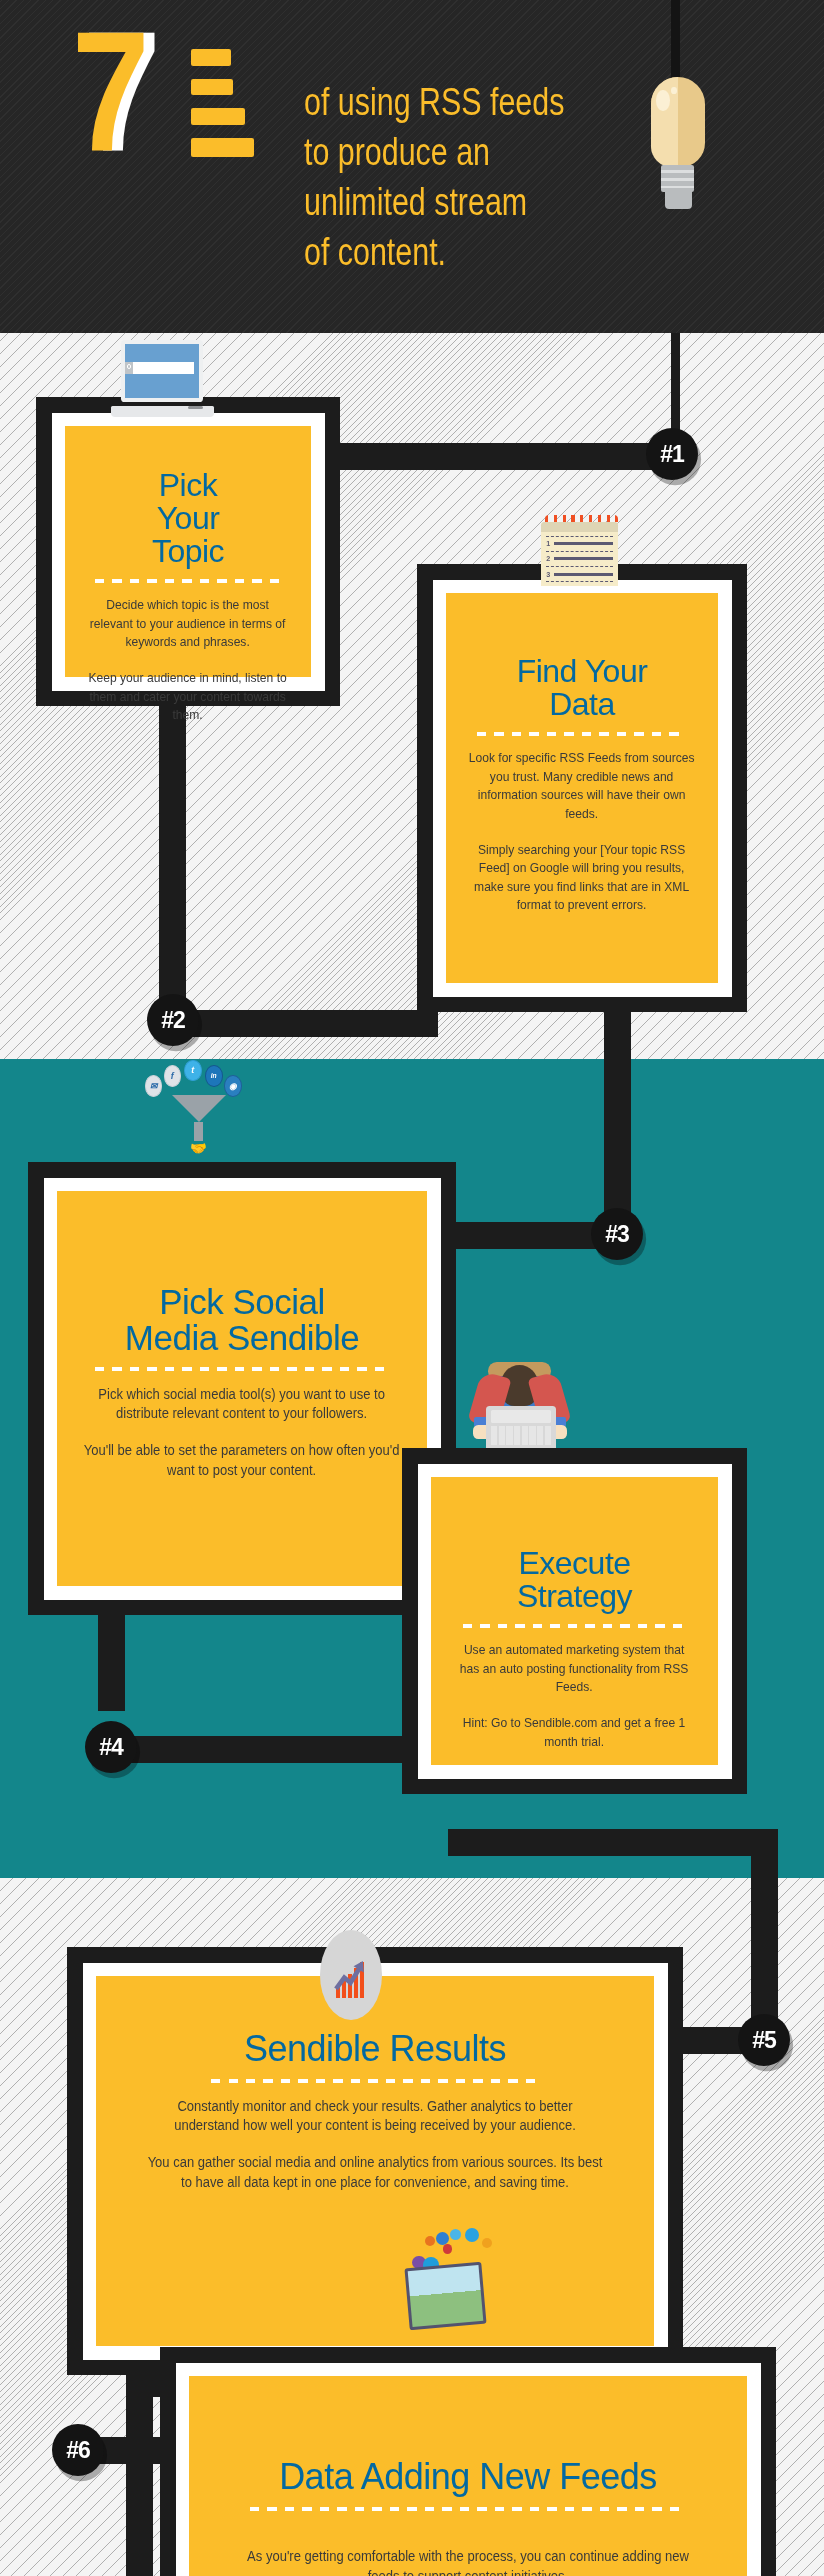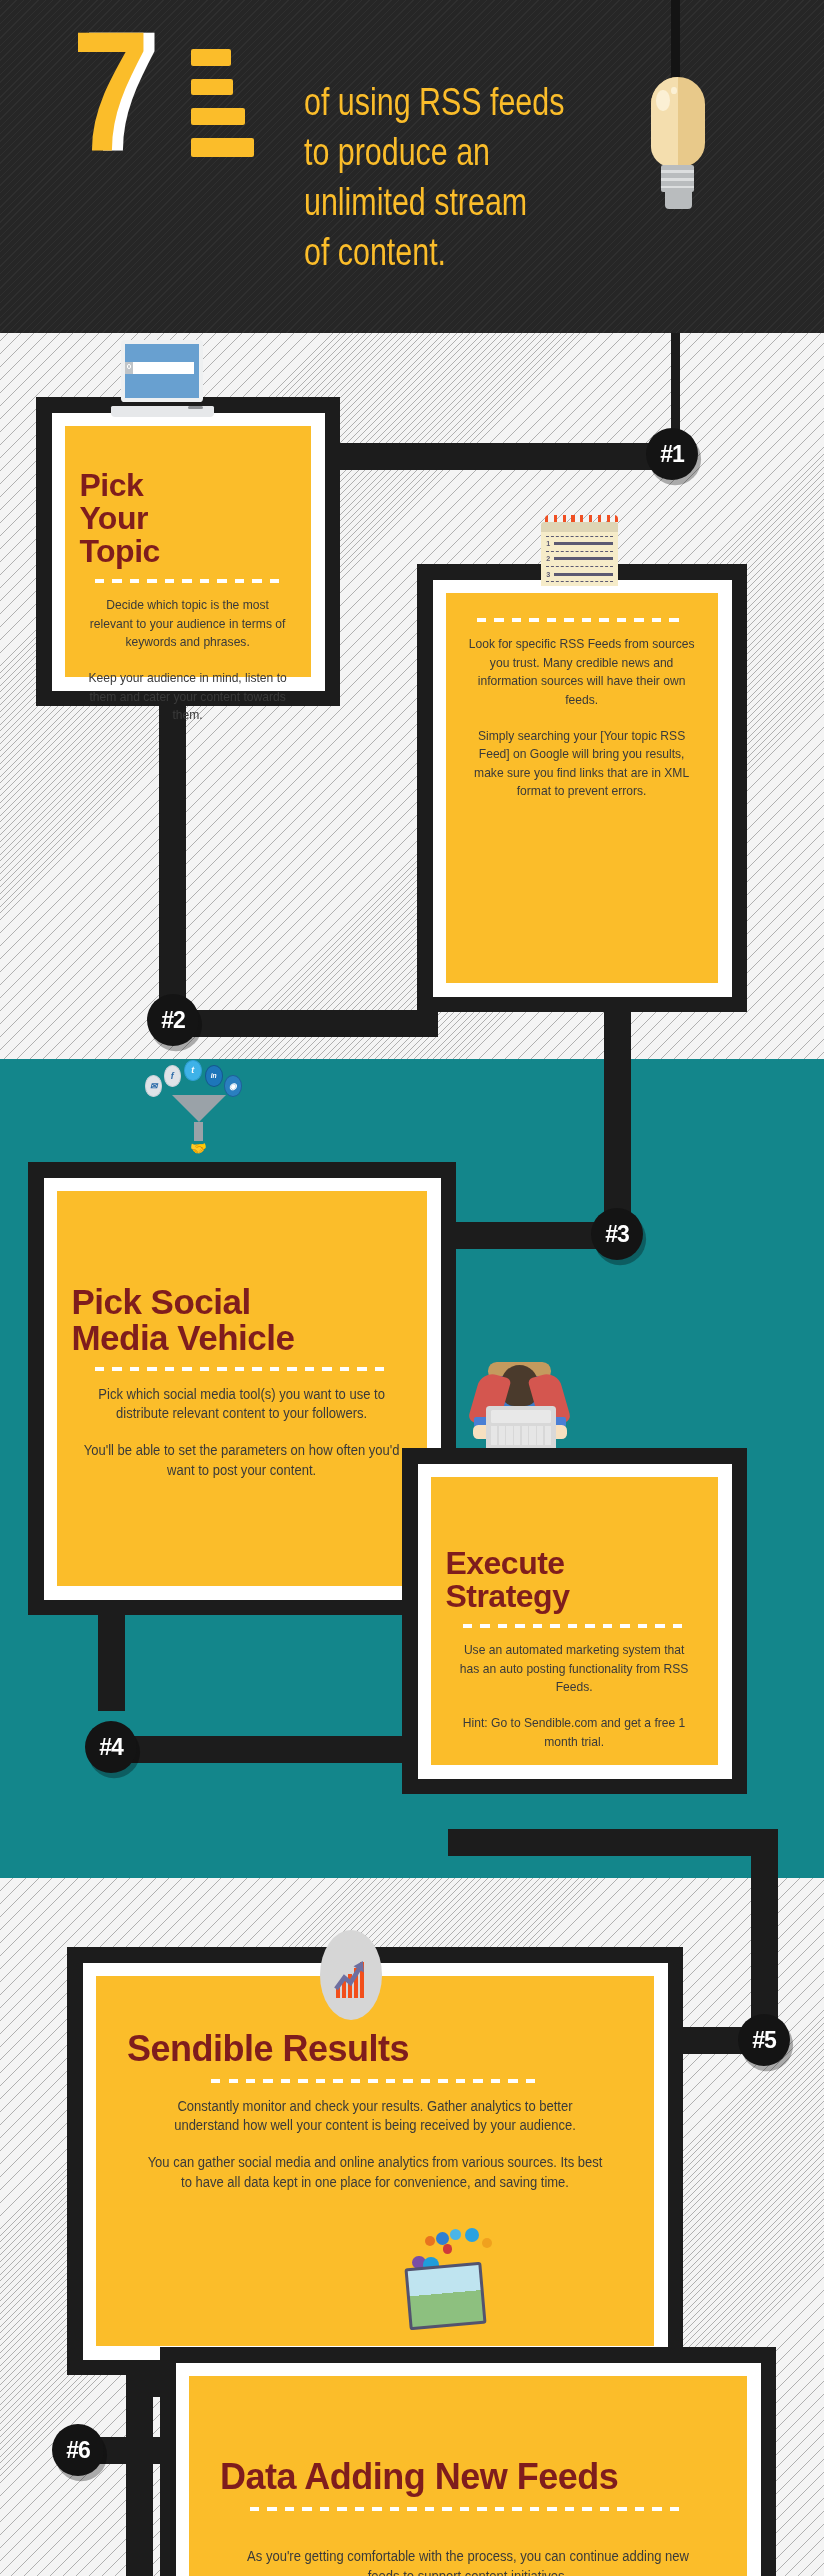--- a/index.html
+++ b/index.html
@@ -90,22 +90,22 @@
     font-size:23px; font-weight:700; letter-spacing:-1px;
     box-shadow:3.1px 5.2px 0 rgba(0,0,0,.30);
     z-index:9;
   }
 
   
   .card{ position:absolute; background:#1c1c1c; z-index:4; }
   .card .mat{ position:absolute; inset:15.5px; background:#ffffff; }
   .card .body{ position:absolute; inset:29px; background:#fbbd2a; padding:13.4px 14.4px; }
   .card h2{
-    color:#7f1d1d; font-weight:700; letter-spacing:-0.5px;
-    text-align:left; line-height:1.02;
+    color:#0369a1; font-weight:400; letter-spacing:-0.5px;
+    text-align:center; line-height:1.02;
     font-family:"Liberation Sans", sans-serif;
   }
   .dashline{
     height:4.1px; margin:11.3px auto 13.4px; width:86%;
     background-image:repeating-linear-gradient(to right,#ffffff 0 9.3px, rgba(0,0,0,0) 9.3px 17.5px);
   }
   .card p{
     color:#3a3a3a; text-align:center; font-weight:300;
     transform:scaleX(.93); transform-origin:center top;
   }
@@ -256,20 +256,22 @@
       <div class="row">
           <b>3</b>
           <i></i>
         </div>
       <div class="dots"></div>
     </div>
   </div>
   <div class="card narrow" style="left:417px;top:564px;width:330px;height:448px;">
     <div class="mat"></div>
     <div class="body">
+      <h2 style="white-space:pre-line;margin-top:49px;">Find Your
+Data</h2>
       <div class="dashline"></div>
       <p>Look for specific RSS Feeds from sources you trust. Many credible news and information sources will have their own feeds.</p>
       <p>Simply searching your [Your topic RSS Feed] on Google will bring you results, make sure you find links that are in XML format to prevent errors.</p>
     </div>
   </div>
 
   <div class="band teal-bg" style="top:1059px;height:819px;"></div>
 
   <div class="conn" style="left:604px;top:1012px;width:27px;height:206px;"></div>
   <div class="conn" style="left:386px;top:1222px;width:232px;height:27px;"></div>
@@ -284,21 +286,21 @@
       <i style="left:77px;top:14.4px;background:#2a7fc0;border-color:#1e6198;color:#fff;">◉</i>
     </div>
     <div class="cone"></div>
     <div class="stem"></div>
     <div class="shake">🤝</div>
   </div>
   <div class="card wide" style="left:28px;top:1162px;width:428px;height:453px;">
     <div class="mat"></div>
     <div class="body">
       <h2 style="white-space:pre-line;margin-top:80px;font-size:35px;">Pick Social
-Media Vehicle</h2>
+Media Sendible</h2>
       <div class="dashline"></div>
       <p>Pick which social media tool(s) you want to use to distribute relevant content to your followers.</p>
       <p>You'll be able to set the parameters on how often you'd want to post your content.</p>
     </div>
   </div>
 
   <div class="conn" style="left:98px;top:1613px;width:27px;height:98px;"></div>
   <div class="conn" style="left:111px;top:1736px;width:335px;height:27px;"></div>
   <div class="badge" style="left:85px;top:1721px;">#4</div>
 

